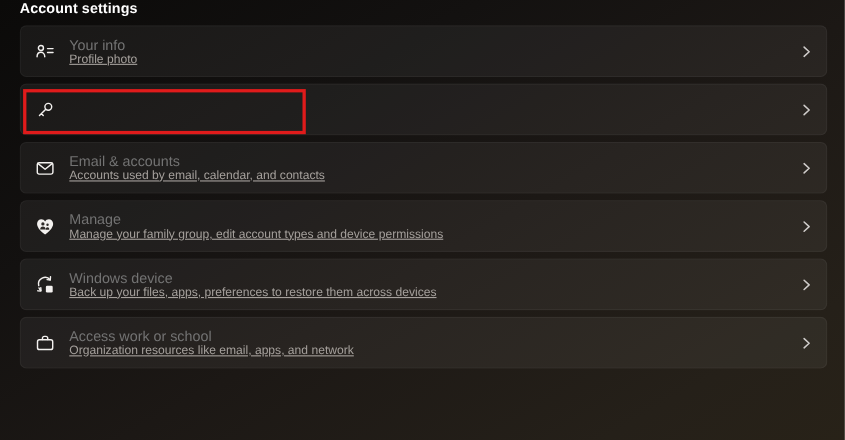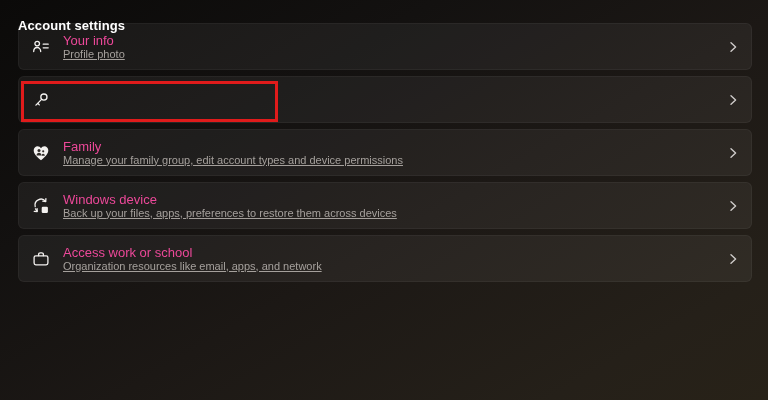--- a/index.html
+++ b/index.html
@@ -3,41 +3,41 @@
 <meta charset="utf-8">
 <style>
   html, body { margin: 0; padding: 0; }
   body {
     width: 768px; height: 400px; overflow: hidden;
     font-family: "Liberation Sans", sans-serif;
     background: linear-gradient(150deg, #0b0a09 0%, #131110 30%, #1c1815 55%, #252019 85%, #282218 100%);
   }
   .stage { position: relative; width: 768px; height: 400px; }
   .page-header {
-    position: absolute; left: 18px; top: 18px;
+    position: absolute; left: 18px; top: 0;
     font-size: 13px; font-weight: 700; color: #ffffff; letter-spacing: 0.1px;
   }
   .settings-list {
     position: absolute; left: 18px; top: 23px; width: 734px;
     display: flex; flex-direction: column; gap: 6px;
   }
   .row {
     position: relative; box-sizing: border-box; height: 47px;
     background: rgba(255,255,255,0.055);
     border: 1px solid rgba(255,255,255,0.045);
     border-radius: 6px;
     display: flex; align-items: center;
     cursor: default;
   }
   .row-icon {
     width: 20px; height: 20px; margin-left: 12px; flex: 0 0 auto;
     display: flex; align-items: center; justify-content: center;
   }
   .row-texts { margin-left: 12px; display: flex; flex-direction: column; gap: 2px; min-width: 0; }
-  .row-title { font-size: 13px; line-height: 13px; color: #ec4899; }
+  .row-title { font-size: 13px; line-height: 13px; color: #737373; }
   .row-subtitle { font-size: 11px; line-height: 11px; color: #a5a09c; text-decoration: underline; }
   .chevron {
     position: absolute; right: 12px; top: 50%; transform: translateY(-50%);
     width: 12px; height: 12px; display: flex; align-items: center; justify-content: center;
   }
   .highlight-box {
     display: none; position: absolute; box-sizing: border-box;
     left: 2px; top: 4px; width: 257px; height: 41px;
     border: 3px solid #e01b1b; pointer-events: none; z-index: 2;
   }
@@ -79,34 +79,52 @@
         </span>
     <span class="row-texts">
     </span>
     <span class="chevron">
       <svg width="12" height="12" viewBox="0 0 12 12">
             <path d="M4 1.8 L8.6 6 L4 10.2" stroke="#cfccca" stroke-width="1.4" fill="none" stroke-linecap="round" stroke-linejoin="round"></path>
           </svg>
     </span>
   </div>
 
+  <div class="row">
+
+    <span class="row-icon">
+          <svg width="20" height="20" viewBox="0 0 20 20">
+            <rect x="2.9" y="4.9" width="14.2" height="10.4" rx="1.6" stroke="#f3f1ef" stroke-width="1.3" fill="none" stroke-linecap="round" stroke-linejoin="round"></rect>
+            <path d="M3.6 5.8 L10 10.9 L16.4 5.8" stroke="#f3f1ef" stroke-width="1.3" fill="none" stroke-linecap="round" stroke-linejoin="round"></path>
+          </svg>
+        </span>
+    <span class="row-texts">
+      <span class="row-title">Email &amp; accounts</span>
+      <span class="row-subtitle">Accounts used by email, calendar, and contacts</span>
+    </span>
+    <span class="chevron">
+      <svg width="12" height="12" viewBox="0 0 12 12">
+            <path d="M4 1.8 L8.6 6 L4 10.2" stroke="#cfccca" stroke-width="1.4" fill="none" stroke-linecap="round" stroke-linejoin="round"></path>
+          </svg>
+    </span>
+  </div>
 
   <div class="row">
 
     <span class="row-icon">
           <svg width="20" height="20" viewBox="0 0 20 20">
             <path d="M10 17.2 C4.6 13.2 2.7 10 2.7 7.3 C2.7 5 4.5 3.3 6.6 3.3 C8 3.3 9.3 4.1 10 5.3 C10.7 4.1 12 3.3 13.4 3.3 C15.5 3.3 17.3 5 17.3 7.3 C17.3 10 15.4 13.2 10 17.2 Z" fill="#f3f1ef"></path>
             <circle cx="8" cy="7.6" r="1.5" fill="#2e2a27"></circle>
             <circle cx="12.2" cy="8.3" r="1.1" fill="#2e2a27"></circle>
             <path d="M5.5 12.6 c0-1.7 1.1-2.8 2.5-2.8 s2.5 1.1 2.5 2.8 z" fill="#2e2a27"></path>
             <path d="M10.6 12.8 c0-1.3 0.7-2.1 1.6-2.1 s1.6 0.8 1.6 2.1 z" fill="#2e2a27"></path>
           </svg>
         </span>
     <span class="row-texts">
-      <span class="row-title">Family</span>
+      <span class="row-title">Manage</span>
       <span class="row-subtitle">Manage your family group, edit account types and device permissions</span>
     </span>
     <span class="chevron">
       <svg width="12" height="12" viewBox="0 0 12 12">
             <path d="M4 1.8 L8.6 6 L4 10.2" stroke="#cfccca" stroke-width="1.4" fill="none" stroke-linecap="round" stroke-linejoin="round"></path>
           </svg>
     </span>
   </div>
 
   <div class="row">

